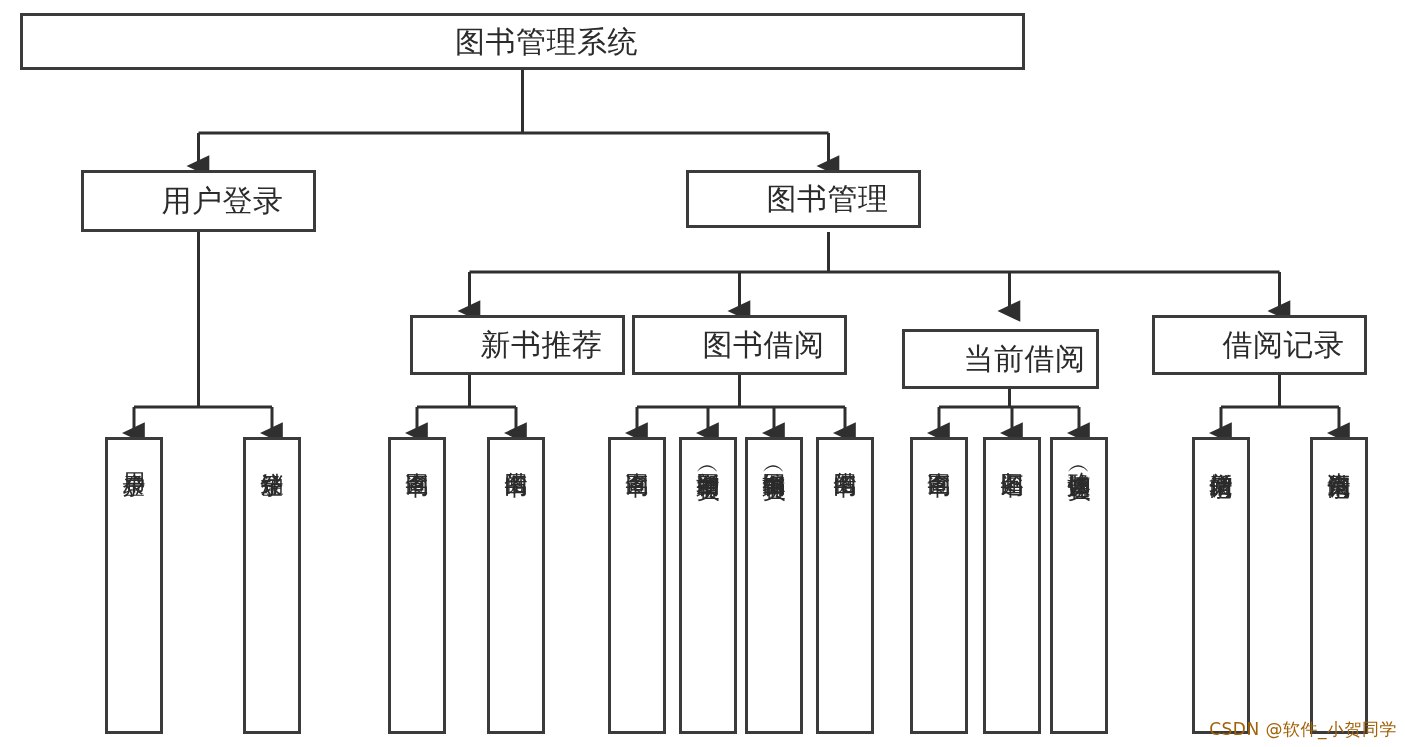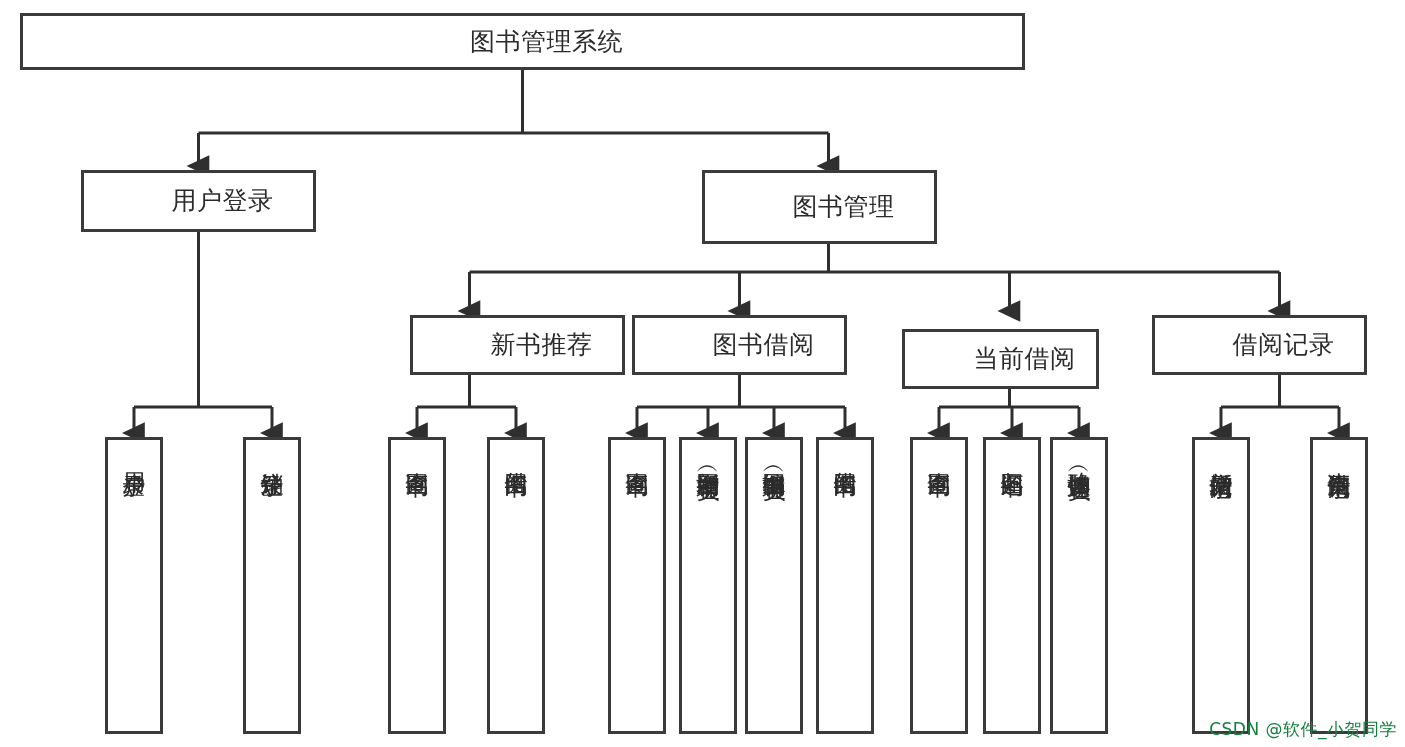--- a/index.html
+++ b/index.html
@@ -30,21 +30,21 @@
     box-sizing: border-box;
     border: 3px solid #3b3b3b;
     background: #ffffff;
     display: flex;
     align-items: center;
     justify-content: center;
     color: #2b2b2b;
     z-index: 2;
   }
   .node.h {
-    font-size: 25px;
+    font-size: 30px;
     line-height: 1.2;
     letter-spacing: 0.5px;
     padding-left: 48px;
   }
   .node.leaf {
     align-items: flex-start;
     justify-content: center;
     padding-top: 14px;
   }
   .leaf-text {
@@ -54,21 +54,21 @@
     line-height: 1.08;
     letter-spacing: 1px;
     white-space: nowrap;
     color: #2b2b2b;
   }
   #watermark {
     position: absolute;
     right: 8px;
     bottom: 6px;
     font-size: 17px;
-    color: #15803d;
+    color: #a16207;
     letter-spacing: 0.5px;
     z-index: 5;
     white-space: nowrap;
   }
 </style>
 </head>
 <body>
 
 <div id="canvas">
 
@@ -115,21 +115,21 @@
       </g>
   </svg>
 
   <div id="nodes-layer">
       <div class="node h" style="left: 20px; top: 13px; width: 1005px; height: 57px;">
         <span>图书管理系统</span>
       </div>
       <div class="node h" style="left: 81px; top: 170px; width: 235px; height: 62px;">
         <span>用户登录</span>
       </div>
-      <div class="node h" style="left: 702px; top: 170px; width: 235px; height: 74px; justify-content: center;">
+      <div class="node h" style="left: 686px; top: 170px; width: 235px; height: 58px; justify-content: center;">
         <span>图书管理</span>
       </div>
       <div class="node h" style="left: 362px; top: 315px; width: 215px; height: 60px; margin-left: 48px;">
         <span>新书推荐</span>
       </div>
       <div class="node h" style="left: 632px; top: 315px; width: 215px; height: 60px;">
         <span>图书借阅</span>
       </div>
       <div class="node h" style="left: 902px; top: 329px; width: 197px; height: 60px;">
         <span>当前借阅</span>

